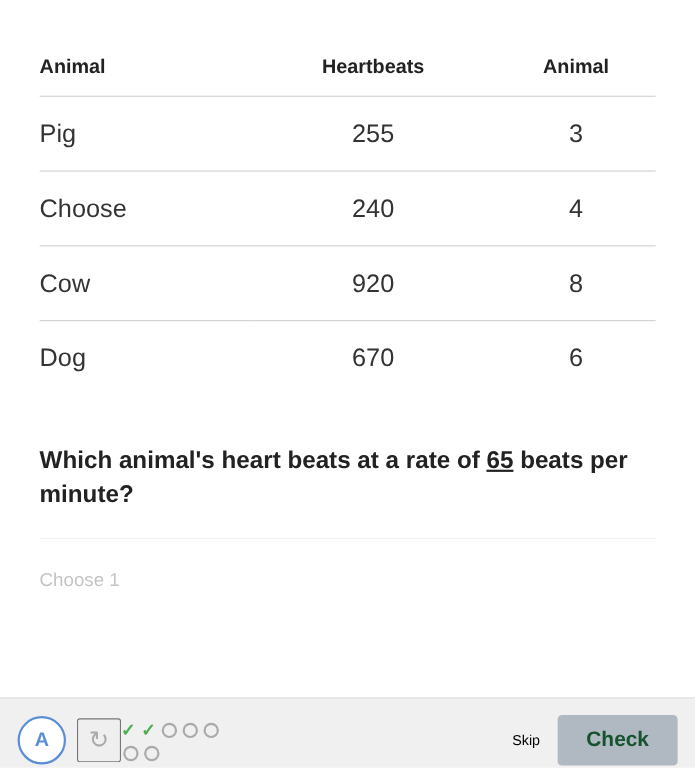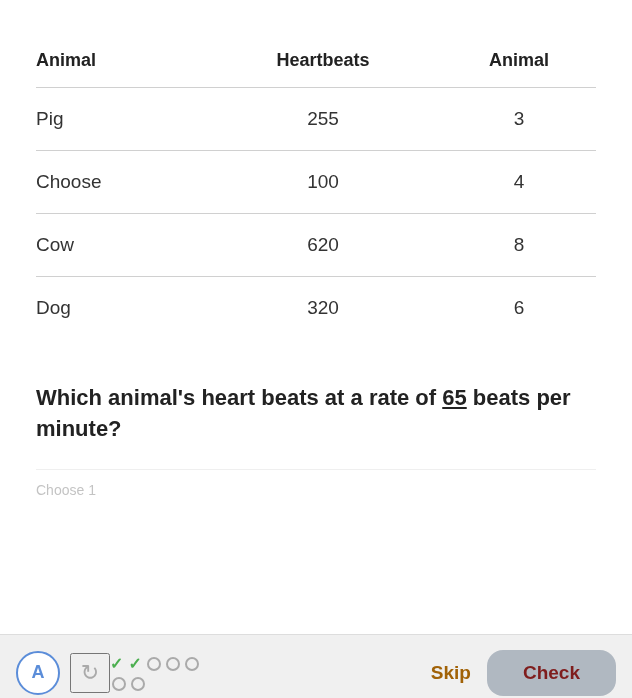--- a/index.html
+++ b/index.html
@@ -43,21 +43,21 @@
     .data-table thead tr th:nth-child(2),
     .data-table thead tr th:nth-child(3) {
       text-align: center;
     }
 
     .data-table tbody tr {
       border-top: 1px solid #d0d0d0;
     }
 
     .data-table tbody tr td {
-      font-size: 19px;
+      font-size: 23px;
       color: #333;
       padding: 20px 0;
       text-align: left;
     }
 
     .data-table tbody tr td:nth-child(2),
     .data-table tbody tr td:nth-child(3) {
       text-align: center;
     }
 
@@ -81,24 +81,24 @@
       text-decoration: underline;
     }
 
     
     .choices-hint {
       padding: 8px 36px 0 36px;
       flex-shrink: 0;
     }
 
     .choices-hint-text {
-      font-size: 14px;
+      font-size: 17px;
       color: #888;
       border-top: 1px solid #e0e0e0;
-      padding-top: 12px;
+      padding-top: 28px;
       opacity: 0.5;
     }
 
     
     .spacer { flex: 1; }
 
     
     .bottom-toolbar {
       width: 100%;
       height: 76px;
@@ -178,37 +178,37 @@
       align-items: center;
       gap: 5px;
       margin-left: 2px;
     }
 
     .spacer-flex { flex: 1; }
 
     .skip-btn {
       background: none;
       border: none;
-      font-size: 19px;
-      font-weight: 700;
-      color: #a16207;
+      font-size: 13px;
+      font-weight: 400;
+      color: #000000;
       cursor: pointer;
       padding: 8px 16px;
       flex-shrink: 0;
     }
 
     .check-btn {
       background: #b0b8c1;
       border: none;
-      border-radius: 16px;
+      border-radius: 4px;
       font-size: 19px;
       font-weight: 700;
-      color: #7f1d1d;
+      color: #14532d;
       cursor: default;
-      padding: 12px 36px;
+      padding: 12px 26px;
       flex-shrink: 0;
     }
   </style>
 </head>
 <body>
 
 <div class="main-container">
 
   <div class="table-section">
     <table class="data-table">
@@ -220,31 +220,31 @@
         </tr>
       </thead>
       <tbody id="table-body">
       <tr>
             <td>Pig</td>
             <td>255</td>
             <td>3</td>
           </tr>
           <tr>
             <td>Choose</td>
-            <td>100</td>
+            <td>240</td>
             <td>4</td>
           </tr>
           <tr>
             <td>Cow</td>
-            <td>620</td>
+            <td>920</td>
             <td>8</td>
           </tr>
           <tr>
             <td>Dog</td>
-            <td>320</td>
+            <td>670</td>
             <td>6</td>
           </tr>
         </tbody>
     </table>
   </div>
 
   <div class="question-section">
     <p class="question-text">
       <span>Which animal's heart beats at a rate of </span><span class="question-number">65</span><span> beats per minute?</span>
     </p>

